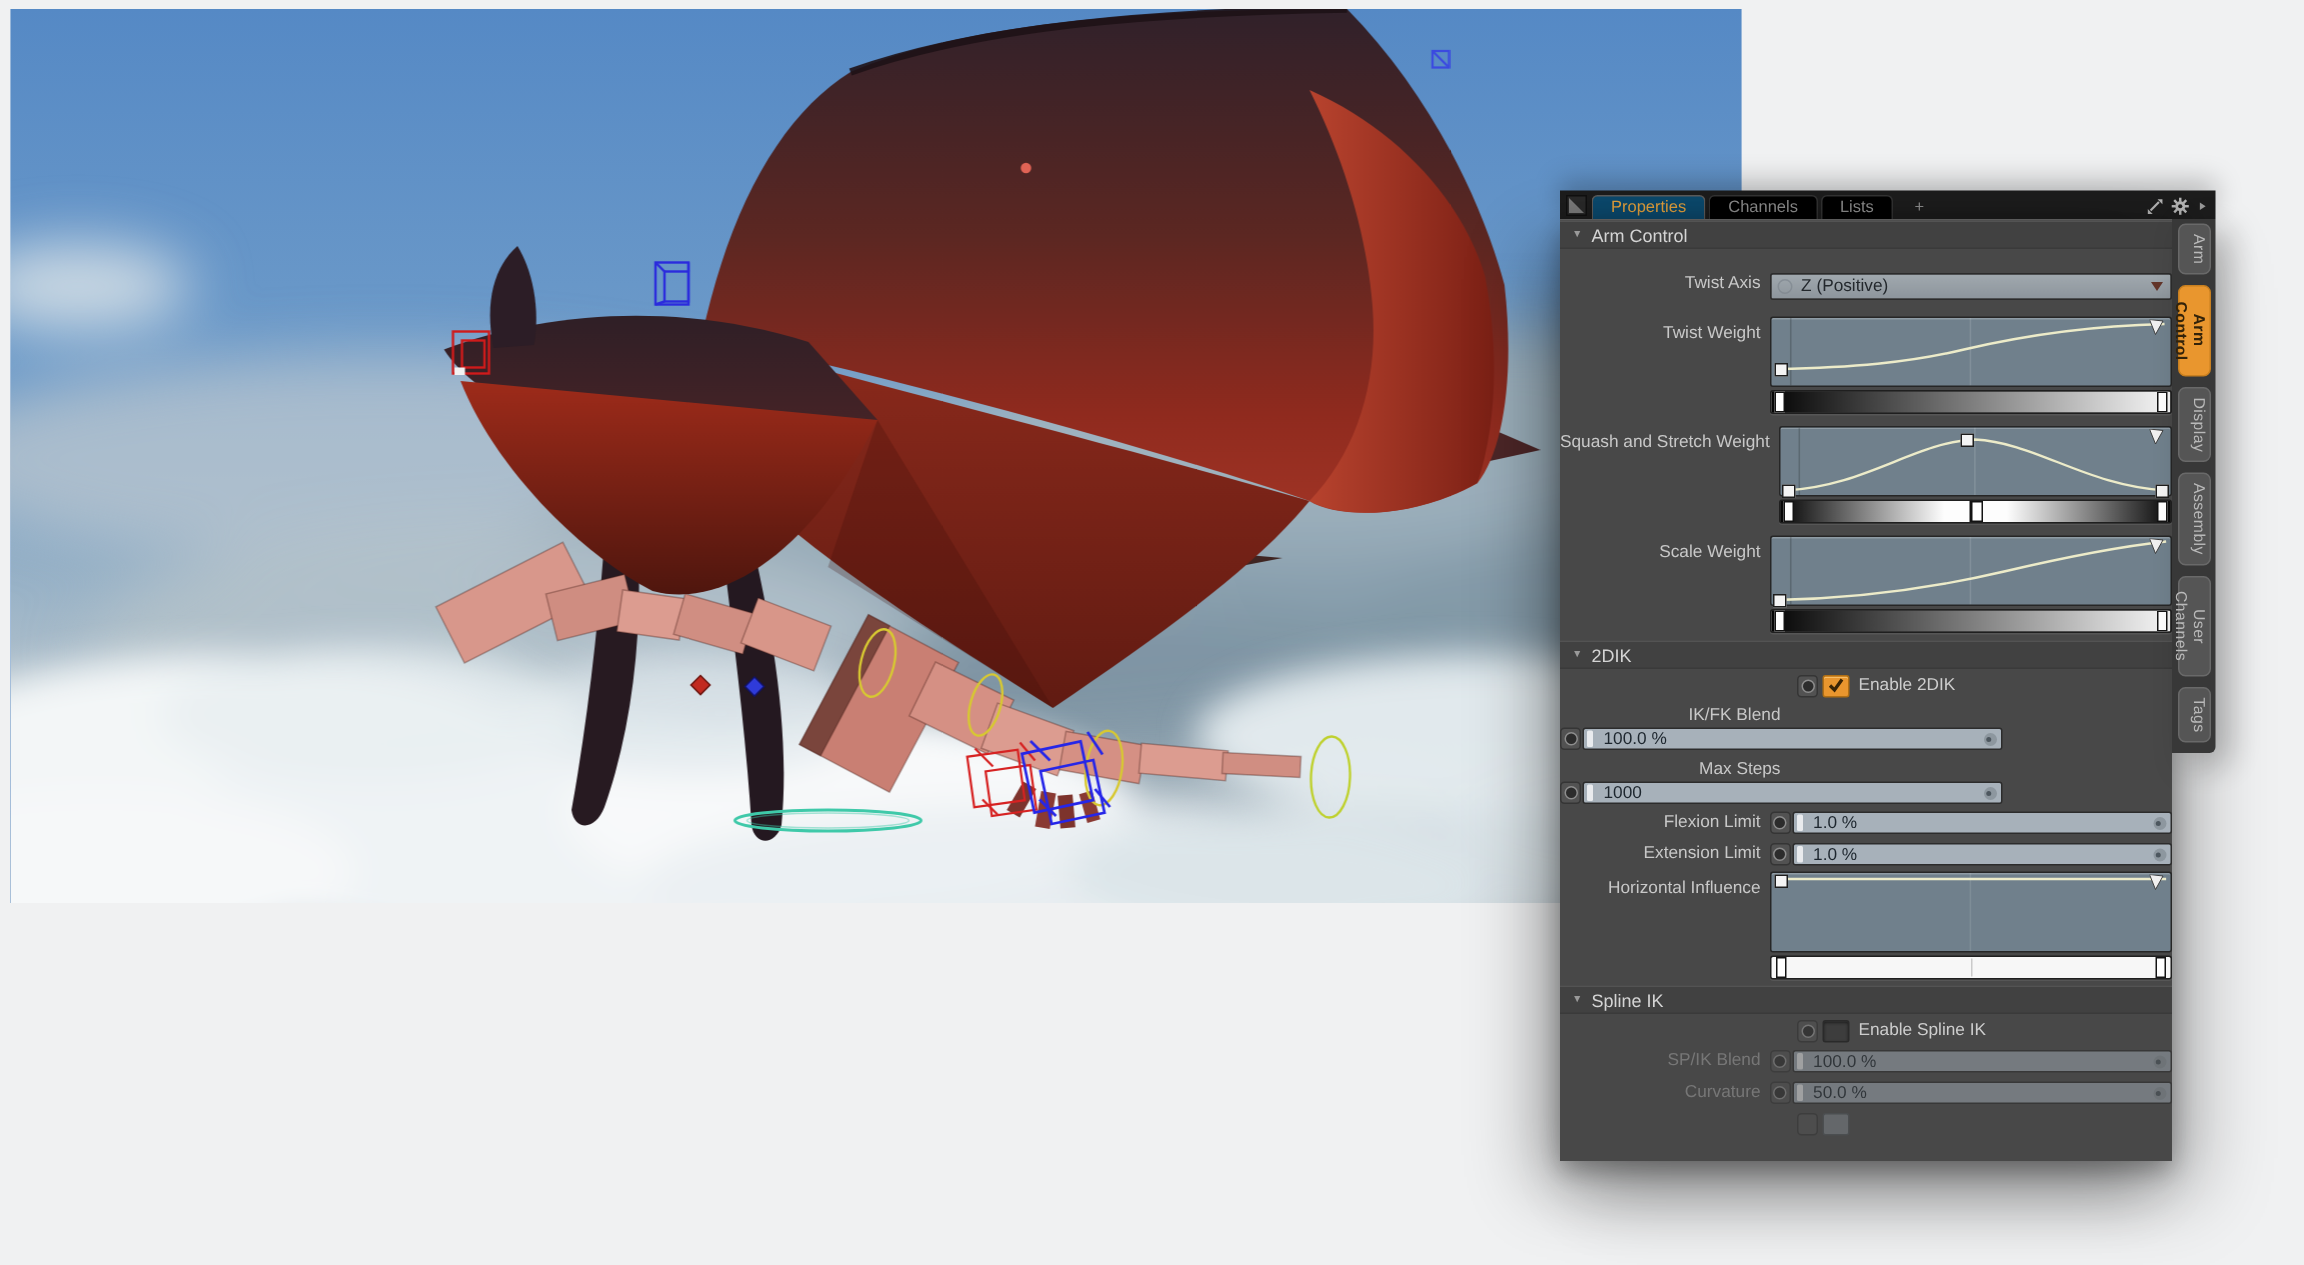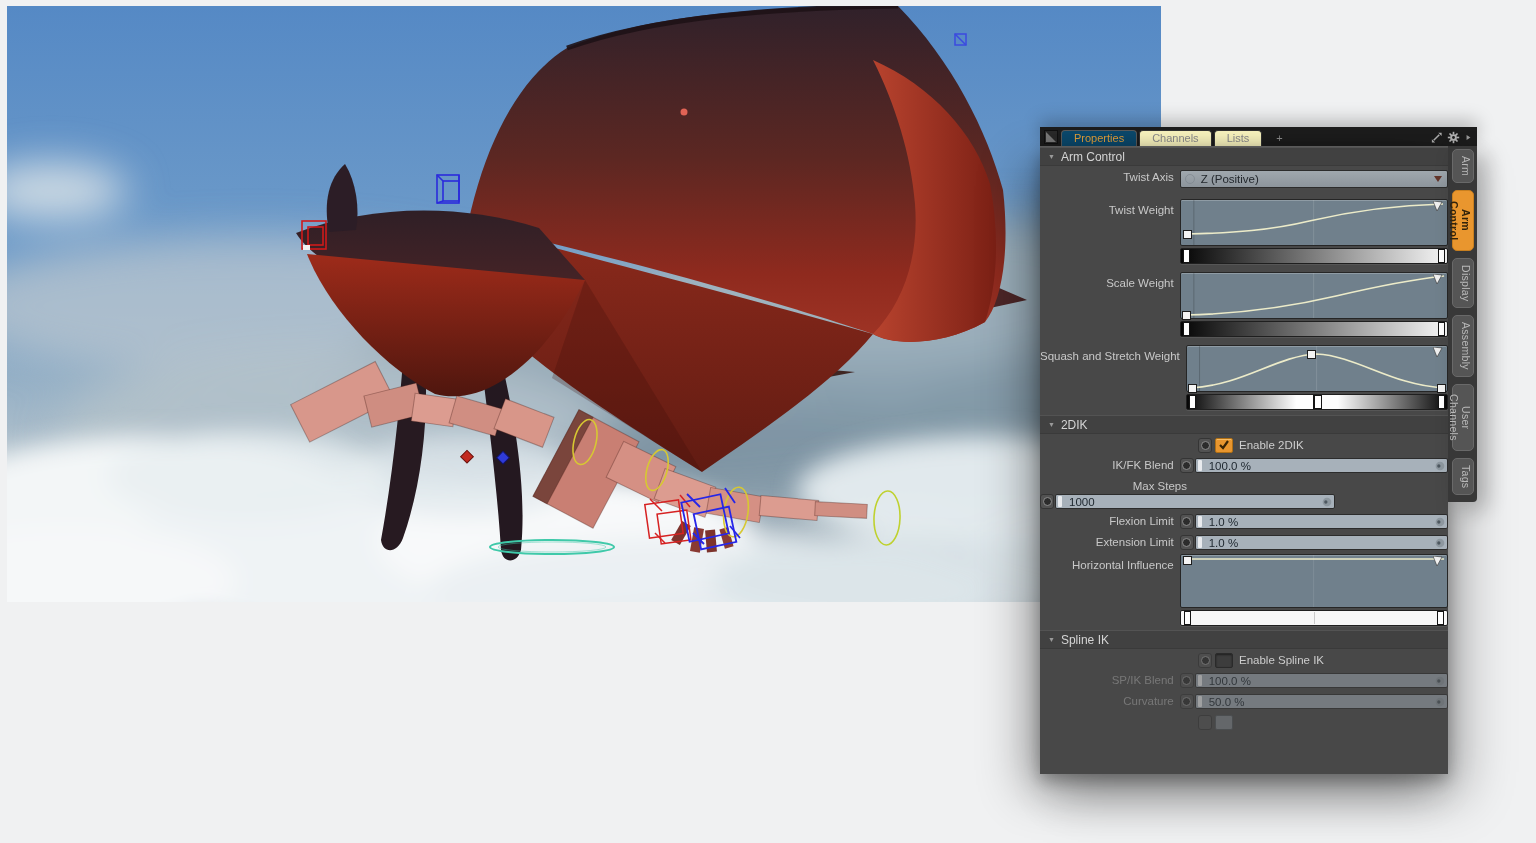--- a/index.html
+++ b/index.html
@@ -7,21 +7,21 @@
   .page{position:relative;width:1536px;height:843px;}
 
   
   .viewport{position:absolute;left:7px;top:6px;width:1154px;height:596px;overflow:hidden;background:#5589c5;}
   .viewport svg{display:block;}
 
   
   .panel{position:absolute;left:1040px;top:127px;width:437px;height:646px;font-size:11.5px;}
   .panel-header{position:absolute;left:0;top:0;width:437px;height:19px;background:#1d1d1d;display:flex;align-items:flex-end;box-shadow:0 -6px 18px rgba(0,0,0,.25);}
   .corner-ic{width:14px;height:14px;margin:0 3px 2px 4px;}
-  .htab{height:15px;line-height:15px;padding:0 12px;font-size:11px;color:#8f8f8f;background:#fef9c3;border:1px solid #333;border-bottom:none;border-radius:4px 4px 0 0;margin-right:2px;cursor:default;}
+  .htab{height:15px;line-height:15px;padding:0 12px;font-size:11px;color:#8f8f8f;background:#000000;border:1px solid #333;border-bottom:none;border-radius:4px 4px 0 0;margin-right:2px;cursor:default;}
   .htab.active{color:#e6a23c;background:#0c4a6e;border-color:#5c5c5c;}
   .hdr-right{margin-left:auto;display:flex;align-items:center;gap:4px;padding:0 4px 2px 0;}
   .hdr-ic{width:13px;height:13px;}
 
   .panel-main{position:absolute;left:0;top:19px;width:408px;height:627px;background:#484848;overflow:hidden;border-top:1px solid #5a5a5a;box-shadow:-16px 18px 44px rgba(0,0,0,.30),16px 22px 48px rgba(0,0,0,.28),0 6px 16px rgba(0,0,0,.3);}
   .tab-strip{position:absolute;left:408px;top:19px;width:29px;height:356px;background:#383838;box-shadow:10px 8px 22px rgba(0,0,0,.25);display:flex;flex-direction:column;align-items:center;padding-top:3px;box-sizing:border-box;border-radius:0 0 4px 0;}
   .vtab{writing-mode:vertical-rl;font-size:10.5px;color:#b9b9b9;background:#555;border:1px solid #696969;border-radius:5px;padding:6px 1px;margin-bottom:7px;width:18px;text-align:center;letter-spacing:.3px;cursor:default;}
   .vtab.active{background:#e9962e;border-color:#c87f1f;color:#33230a;font-weight:bold;}
 
   .sec-hdr{height:17px;background:#414141;border-top:1px solid #535353;border-bottom:1px solid #3a3a3a;display:flex;align-items:center;color:#d4d4d4;font-size:12px;padding-left:8px;gap:6px;}
@@ -271,64 +271,41 @@
       </div>
     </div>
 
     <div class="panel-main">
 
       <div class="sec-hdr">
         <span class="tri">▼</span>
         <span>Arm Control</span>
       </div>
 
-      <div class="row" style="margin-top:4px;">
+      <div class="row" style="margin-top:16px;">
         <div class="lbl">Twist Axis</div>
         <div class="widget">
           <div class="dropdown">
             <span class="dd-circ"></span>
             <span>Z (Positive)</span>
             <span class="dd-arrow"></span>
           </div>
         </div>
       </div>
 
       <div class="row top" style="margin-top:11px;">
         <div class="lbl">Twist Weight</div>
         <div class="widget">
           <div class="curve">
             <svg viewBox="0 0 249 45" preserveAspectRatio="none">
               <line x1="12" y1="0" x2="12" y2="45" stroke="rgba(0,0,0,.18)"></line>
               <line x1="124" y1="0" x2="124" y2="45" stroke="rgba(255,255,255,.12)"></line>
               <path d="M4,34 C50,33 85,30 120,21 C160,11 205,5 245,4" stroke="#ecebc9" stroke-width="1.6" fill="none"></path>
             </svg>
             <div class="h-sq" style="left:2px;top:30px;"></div>
-            <div class="flag">
-                <svg viewBox="0 0 10 11">
-                  <path d="M0,0 L9,1 L4,10 Z" fill="#f0f0f0" stroke="#333" stroke-width=".6"></path>
-                </svg>
-              </div>
-          </div>
-          <div class="gbar" style="margin-top:2px;">
-            <i class="gh" style="left:2px;"></i>
-            <i class="gh" style="right:2px;"></i>
-          </div>
-        </div>
-      </div>
-
-      <div class="row top" style="margin-top:8px;">
-        <div class="lbl">Scale Weight</div>
-        <div class="widget">
-          <div class="curve">
-            <svg viewBox="0 0 249 45" preserveAspectRatio="none">
-              <line x1="12" y1="0" x2="12" y2="45" stroke="rgba(0,0,0,.18)"></line>
-              <line x1="124" y1="0" x2="124" y2="45" stroke="rgba(255,255,255,.12)"></line>
-              <path d="M3,42 C55,41 105,33 145,23 C185,13 220,6 246,3" stroke="#ecebc9" stroke-width="1.6" fill="none"></path>
-            </svg>
-            <div class="h-sq" style="left:1px;top:38px;"></div>
             <div class="flag">
                 <svg viewBox="0 0 10 11">
                   <path d="M0,0 L9,1 L4,10 Z" fill="#f0f0f0" stroke="#333" stroke-width=".6"></path>
                 </svg>
               </div>
           </div>
           <div class="gbar" style="margin-top:2px;">
             <i class="gh" style="left:2px;"></i>
             <i class="gh" style="right:2px;"></i>
           </div>
@@ -354,38 +331,61 @@
               </div>
           </div>
           <div class="gbar sym" style="margin-top:2px;">
             <i class="gh" style="left:2px;"></i>
             <i class="gh mid"></i>
             <i class="gh" style="right:2px;"></i>
           </div>
         </div>
       </div>
 
+      <div class="row top" style="margin-top:8px;">
+        <div class="lbl">Scale Weight</div>
+        <div class="widget">
+          <div class="curve">
+            <svg viewBox="0 0 249 45" preserveAspectRatio="none">
+              <line x1="12" y1="0" x2="12" y2="45" stroke="rgba(0,0,0,.18)"></line>
+              <line x1="124" y1="0" x2="124" y2="45" stroke="rgba(255,255,255,.12)"></line>
+              <path d="M3,42 C55,41 105,33 145,23 C185,13 220,6 246,3" stroke="#ecebc9" stroke-width="1.6" fill="none"></path>
+            </svg>
+            <div class="h-sq" style="left:1px;top:38px;"></div>
+            <div class="flag">
+                <svg viewBox="0 0 10 11">
+                  <path d="M0,0 L9,1 L4,10 Z" fill="#f0f0f0" stroke="#333" stroke-width=".6"></path>
+                </svg>
+              </div>
+          </div>
+          <div class="gbar" style="margin-top:2px;">
+            <i class="gh" style="left:2px;"></i>
+            <i class="gh" style="right:2px;"></i>
+          </div>
+        </div>
+      </div>
+
       <div class="sec-hdr" style="margin-top:5px;">
         <span class="tri">▼</span>
         <span>2DIK</span>
       </div>
 
       <div class="checkrow" style="margin-top:3px;">
         <div class="mini-btn">
             <i></i>
           </div>
         <div class="checkbox on">
           <svg viewBox="0 0 12 12" width="12" height="12">
               <path d="M2,6 L5,9 L10,2" stroke="#3a2505" stroke-width="2.2" fill="none"></path>
             </svg>
         </div>
         <span class="checklabel">Enable 2DIK</span>
       </div>
 
-      <div class="row" style="margin-top:5px;">
+      <div class="row" style="margin-top:5px;flex-direction:column;">
         <div class="lbl">IK/FK Blend</div>
         <div class="widget fieldrow">
           <div class="mini-btn">
               <i></i>
             </div>
           <div class="field">
             <span class="fill-strip"></span>
               <span class="val">100.0 %</span>
             <svg class="dial" viewBox="0 0 12 12">
                 <circle cx="6" cy="6" r="5.2" fill="#8d979f"></circle>

